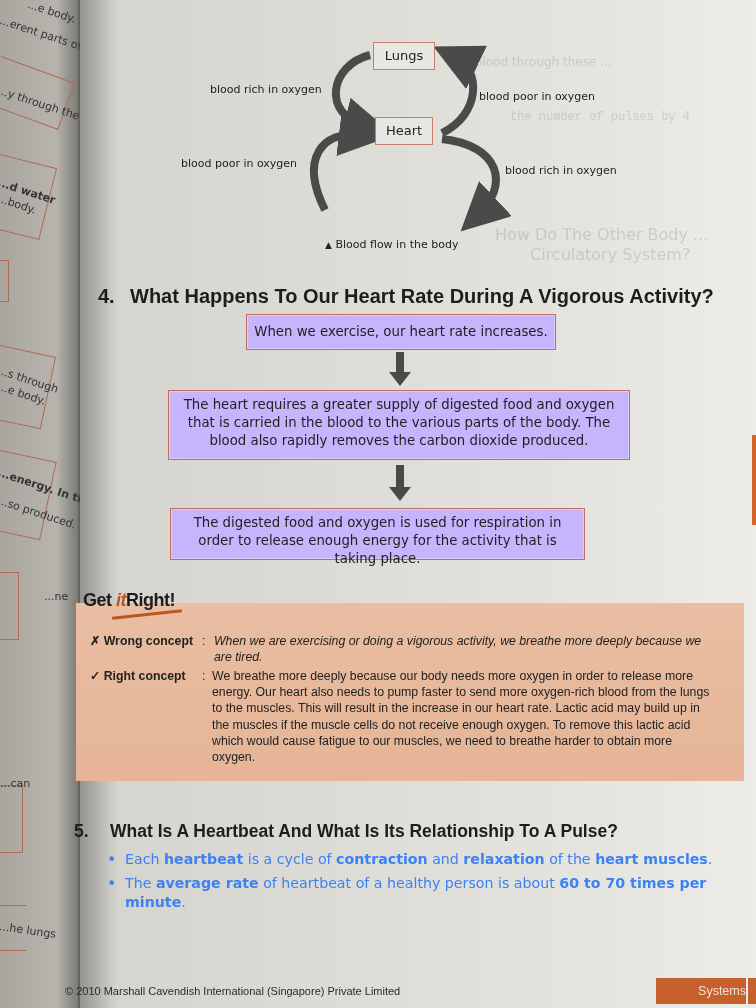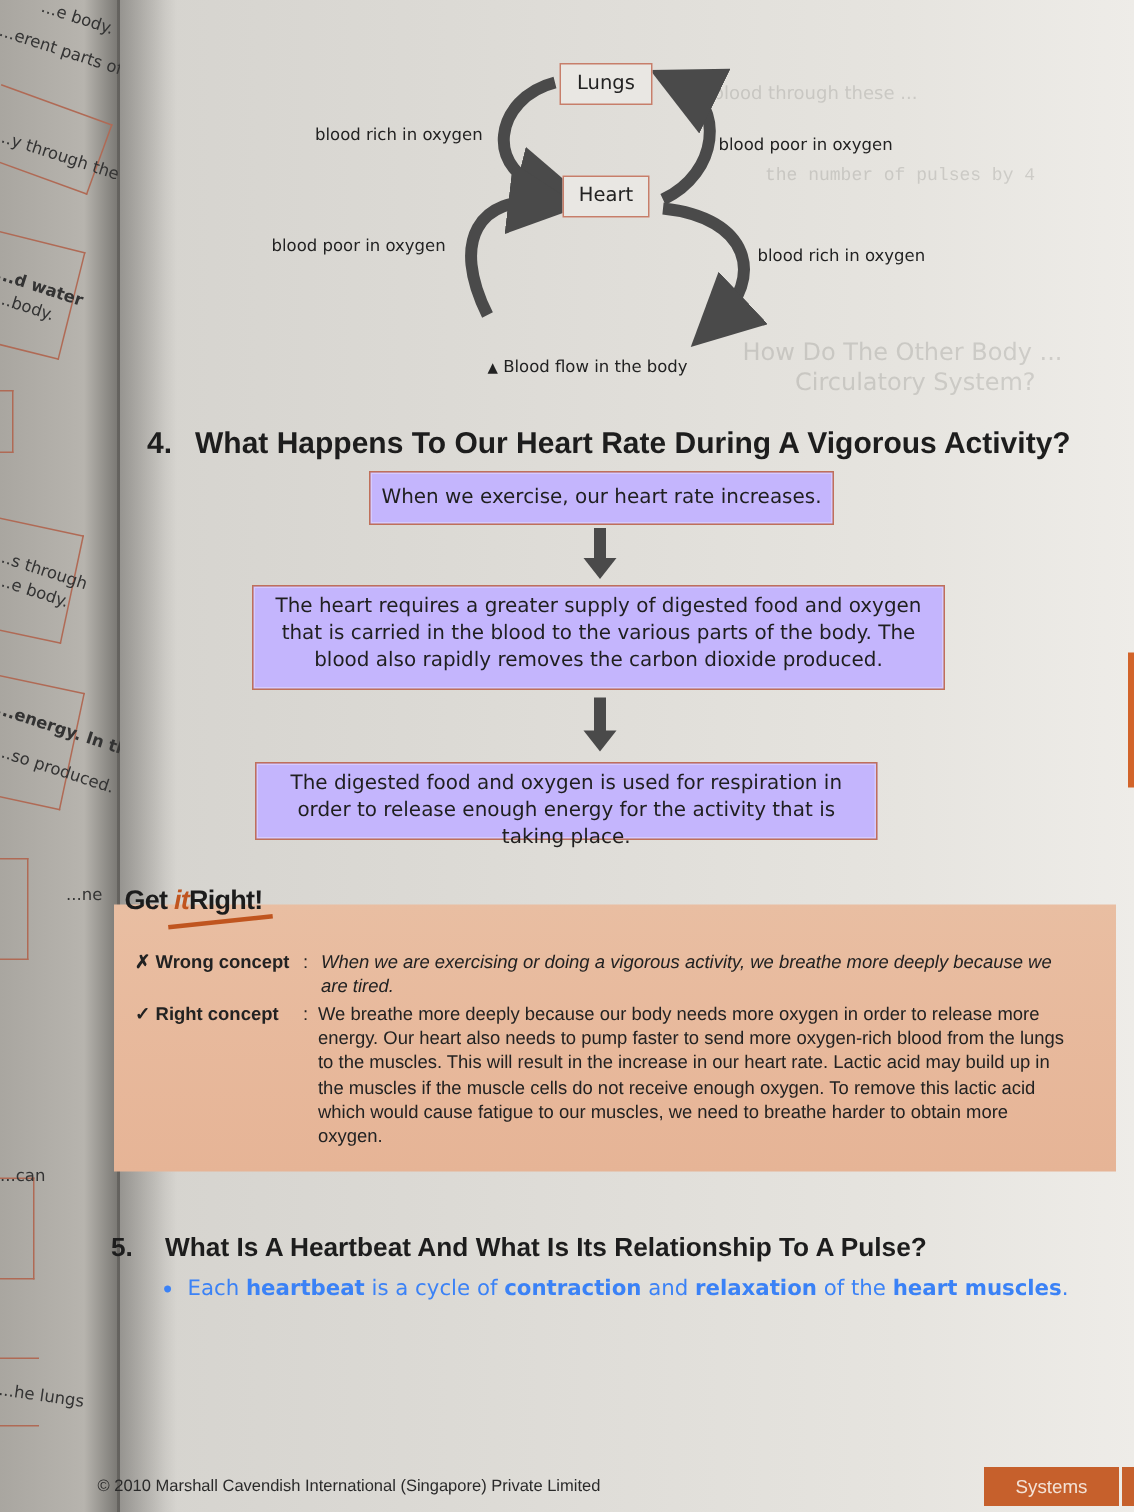--- a/index.html
+++ b/index.html
@@ -54,21 +54,21 @@
   .gir-text { position: absolute; }
 
   
   .bullets { position: absolute; left: 105px; top: 850px; width: 650px; font-size: 14.2px; color: #3b82f6; line-height: 19px; }
   .bullet { position: relative; padding-left: 20px; margin-bottom: 5px; }
   .bullet::before { content: "•"; position: absolute; left: 2px; top: 0; font-size: 16px; }
   .bullet b { font-weight: bold; }
 
   
   .footer-copy { position: absolute; left: 65px; top: 985px; font-family: "Liberation Sans", sans-serif; font-size: 11px; color: #2a2a2a; white-space: nowrap; }
-  .systems-tab { position: absolute; left: 656px; top: 978px; width: 90px; height: 26px; background: #c6602c; color: #f3e2d6; font-family: "Liberation Sans", sans-serif; font-size: 12.5px; text-align: center; line-height: 26px; }
+  .systems-tab { position: absolute; left: 656px; top: 978px; width: 90px; height: 26px; background: #c6602c; color: #f3e2d6; font-family: "Liberation Sans", sans-serif; font-size: 12.5px; text-align: right; line-height: 26px; }
   .systems-tab2 { position: absolute; left: 748px; top: 978px; width: 8px; height: 26px; background: #c6602c; }
   .edge-tab { position: absolute; left: 752px; top: 435px; width: 4px; height: 90px; background: #d2642a; }
 
   .ghost { position: absolute; color: rgba(120,118,114,0.25); font-size: 12px; white-space: nowrap; }
 </style>
 </head>
 <body>
 
 <div class="left-page">
   <span class="lp-text" style="left:30px;top:-2px;">...e body.</span>
@@ -160,18 +160,19 @@
   <span class="gir-colon" style="left:112px;top:0;">:</span>
   <span class="gir-text" style="left:122px;top:0;width:502px;">We breathe more deeply because our body needs more oxygen in order to release more energy. Our heart also needs to pump faster to send more oxygen-rich blood from the lungs to the muscles. This will result in the increase in our heart rate. Lactic acid may build up in the muscles if the muscle cells do not receive enough oxygen. To remove this lactic acid which would cause fatigue to our muscles, we need to breathe harder to obtain more oxygen.</span>
 </div>
 
 <div class="sec-title" style="left:74px;top:821px;font-size:17.5px;">
   <span class="sec-num" style="width:36px;">5.</span><span>What Is A Heartbeat And What Is Its Relationship To A Pulse?</span>
 </div>
 
 <div class="bullets">
   <div class="bullet"><span>Each </span><b>heartbeat</b><span> is a cycle of </span><b>contraction</b><span> and </span><b>relaxation</b><span> of the </span><b>heart muscles</b><span>.</span></div>
+  <div class="bullet"><span>The </span><b>average rate</b><span> of heartbeat of a healthy person is about </span><b>60 to 70 times per minute</b><span>.</span></div>
 </div>
 
 <div class="footer-copy">© 2010 Marshall Cavendish International (Singapore) Private Limited</div>
 <div class="systems-tab">Systems</div>
 <div class="systems-tab2"></div>
 <div class="edge-tab"></div>
 
 </body></html>

